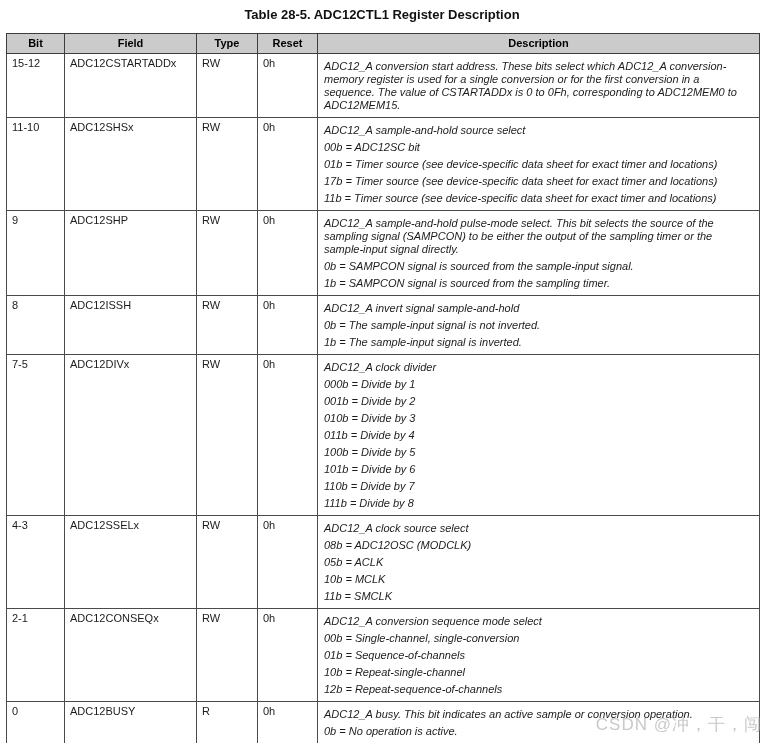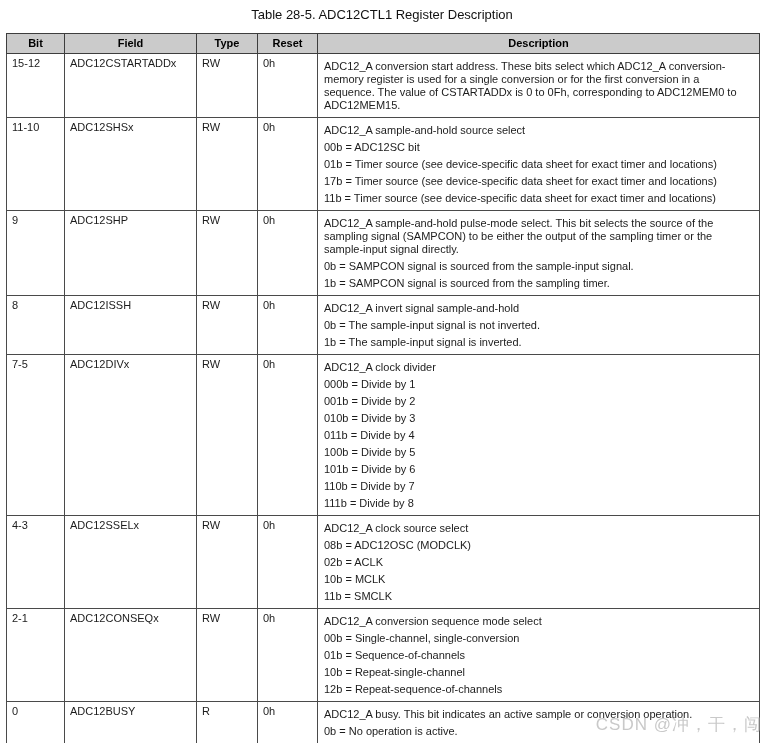--- a/index.html
+++ b/index.html
@@ -14,21 +14,21 @@
   }
   .page {
     position: relative;
     width: 764px;
     height: 743px;
   }
   .doc-title {
     margin: 7px 0 0 0;
     text-align: center;
     font-size: 13px;
-    font-weight: normal;
+    font-weight: bold;
     color: #111;
   }
   table.reg-table {
     border-collapse: collapse;
     table-layout: fixed;
     width: 753px;
     margin: 11px 0 0 6px;
     border-top: 1px solid #2b2b2b;
     border-bottom: 2px solid #111;
   }
@@ -49,20 +49,21 @@
   .reg-table td {
     border: 1px solid #4a4a4a;
     font-size: 11px;
     vertical-align: top;
     padding: 3px 5px 4px 5px;
     background: #fff;
     line-height: 13px;
   }
   .reg-table td.desc-cell {
     padding: 6px 6px 5px 6px;
+    font-style: italic;
   }
   .desc-line {
     margin: 0 0 4px 0;
     line-height: 13px;
   }
   .desc-line:last-child { margin-bottom: 0; }
   .watermark {
     position: absolute;
     right: 2px;
     top: 706px;
@@ -160,21 +161,21 @@
           </td>
   </tr>
         <tr>
     <td>4-3</td>
     <td>ADC12SSELx</td>
     <td>RW</td>
     <td>0h</td>
     <td class="desc-cell">
             <div class="desc-line">ADC12_A clock source select</div>
             <div class="desc-line">08b = ADC12OSC (MODCLK)</div>
-            <div class="desc-line">02b = ACLK</div>
+            <div class="desc-line">05b = ACLK</div>
             <div class="desc-line">10b = MCLK</div>
             <div class="desc-line">11b = SMCLK</div>
           </td>
   </tr>
         <tr>
     <td>2-1</td>
     <td>ADC12CONSEQx</td>
     <td>RW</td>
     <td>0h</td>
     <td class="desc-cell">

